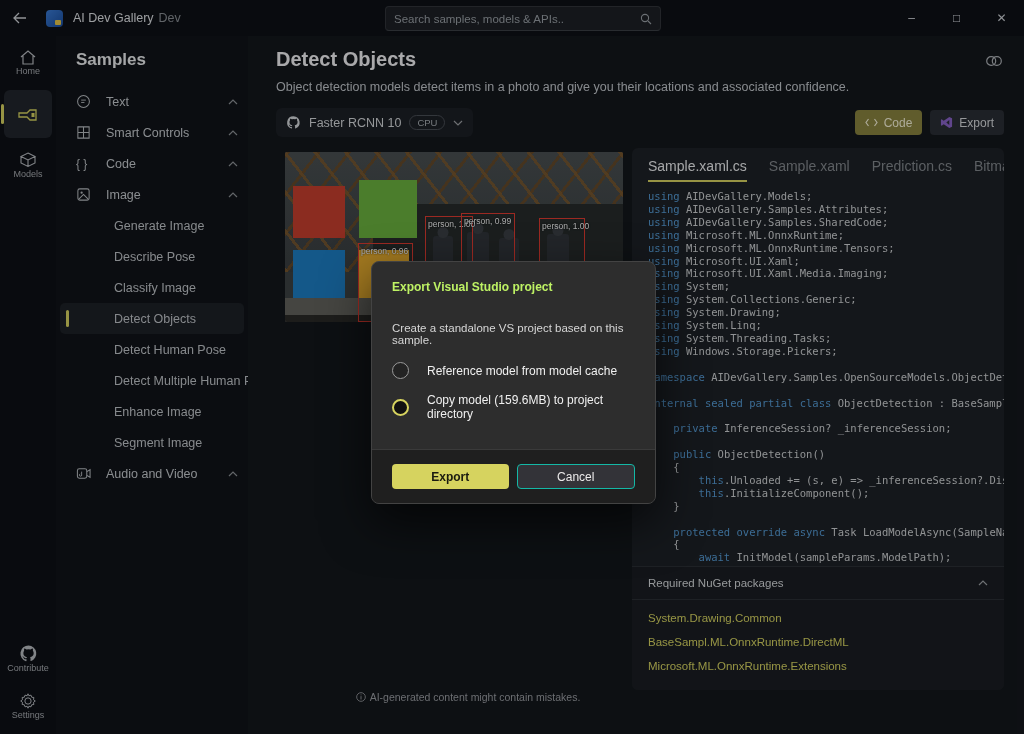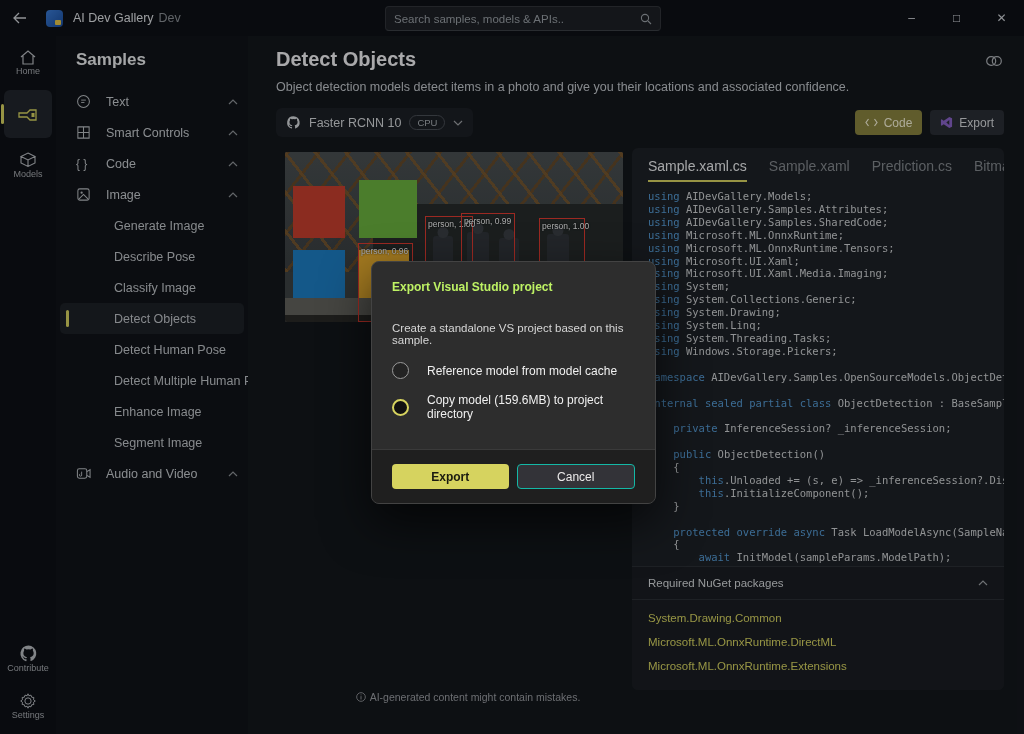--- a/index.html
+++ b/index.html
@@ -353,21 +353,21 @@
         </div>
       <div class="nuget">
         <div class="nuget-head">
           <span>Required NuGet packages</span>
           <svg width="10" height="6" viewBox="0 0 10 6">
               <path d="M1 5 L5 1 L9 5" stroke="#9da1a5" stroke-width="1.2" fill="none"></path>
             </svg>
         </div>
         <div class="nuget-list">
           <div class="nuget-link">System.Drawing.Common</div>
-          <div class="nuget-link">Microsoft.ML.OnnxRuntime.DirectML</div>
+          <div class="nuget-link">BaseSampl.ML.OnnxRuntime.DirectML</div>
           <div class="nuget-link">Microsoft.ML.OnnxRuntime.Extensions</div>
         </div>
       </div>
     </div>
 
     <div class="disclaimer">
       <svg width="10" height="10" viewBox="0 0 12 12" style="display:inline-block;vertical-align:-1px;margin-right:4px;">
           <circle cx="6" cy="6" r="5.2" stroke="#9b9fa4" fill="none" stroke-width="1"></circle>
           <path d="M6 5 V9 M6 3 V4" stroke="#9b9fa4" stroke-width="1.1"></path>
         </svg><span>AI-generated content might contain mistakes.</span>

